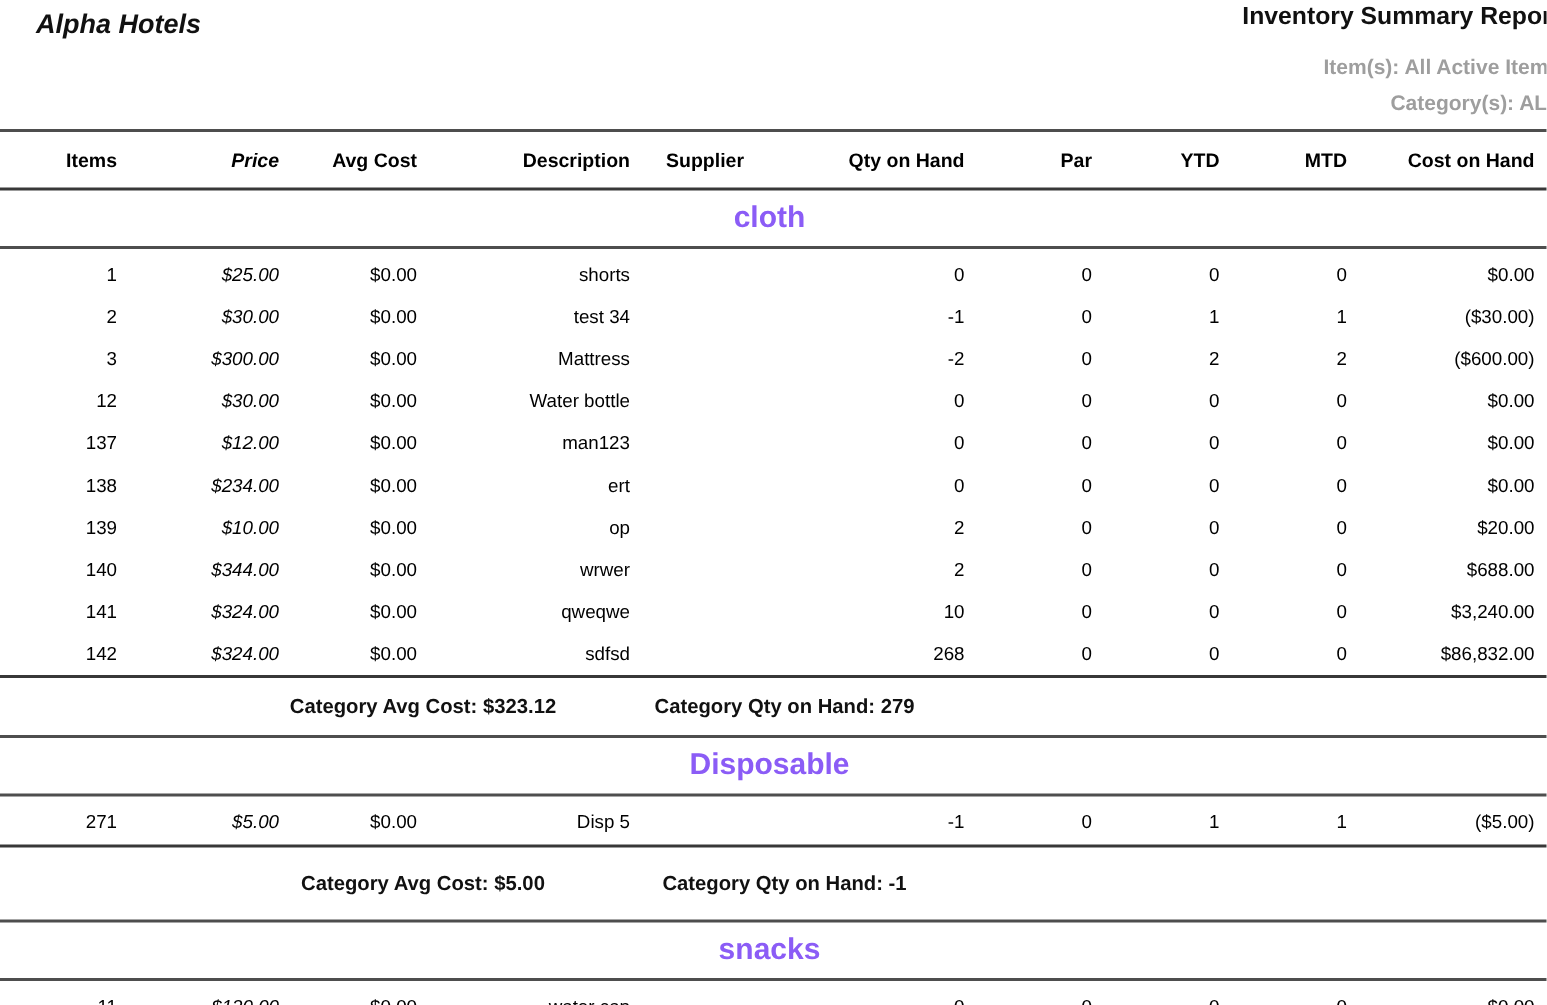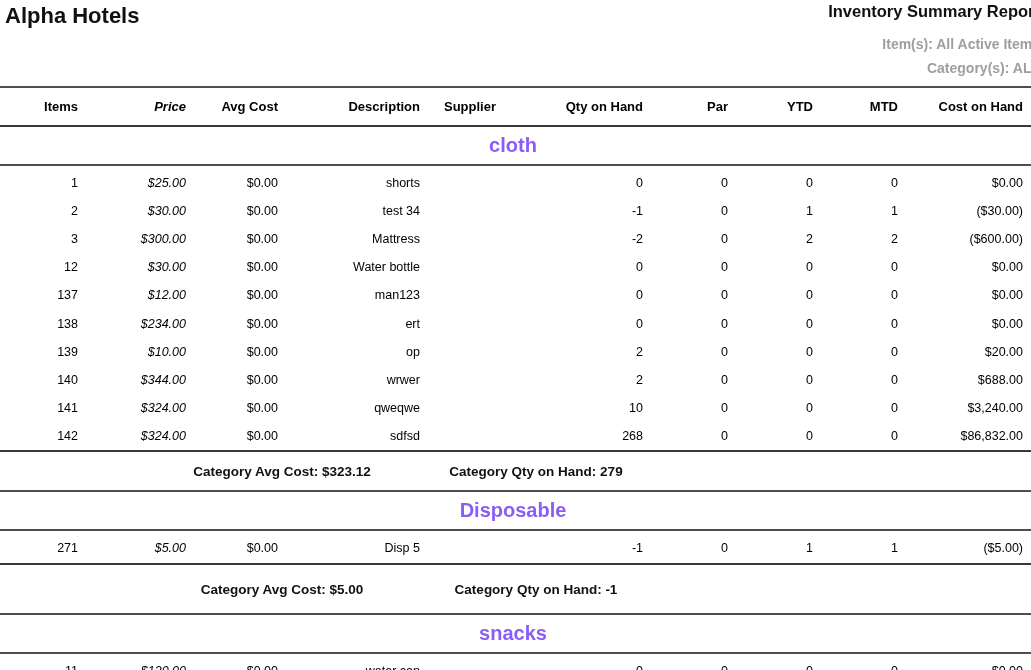--- a/index.html
+++ b/index.html
@@ -7,22 +7,22 @@
     width:1031px;height:670px;overflow:hidden;position:relative;
     font-family:"Liberation Sans","DejaVu Sans",sans-serif;
     color:#000;
     -webkit-font-smoothing:antialiased;
   }
   .report{width:1040px;position:relative;}
 
   
   .topbar{position:relative;height:86px;}
   .company{
-    position:absolute;left:5px;top:5px;
-    font-size:22px;font-weight:bold;line-height:22px;color:#111;
+    position:absolute;left:24px;top:5px;
+    font-size:18px;font-weight:bold;line-height:22px;color:#111;font-style:italic;
   }
   .titleblock{position:absolute;right:0;top:0;text-align:right;}
   .rtitle{font-size:16.5px;font-weight:bold;line-height:18px;margin-top:2px;color:#111;}
   .muted{font-size:14px;font-weight:bold;line-height:18px;color:#9e9e9e;}
   .muted.first{margin-top:15px;}
   .muted.second{margin-top:6px;}
 
   
   .grid-row{display:grid;grid-template-columns:95px 92px 93px 140px 100px 140px 85px 85px 85px 125px;}
   .thead{
@@ -55,21 +55,21 @@
   .summary{
     position:relative;height:38px;border-bottom:2px solid #4e4e4e;
     font-size:13.5px;font-weight:bold;color:#111;
   }
   .summary.tall{height:48px;}
   .summary span{
     position:absolute;top:50%;white-space:nowrap;
     transform:translate(-50%,-50%);
   }
   .sum-avg{left:282px;}
-  .sum-qty{left:536px;}
+  .sum-qty{left:523px;}
   .sum-cog{left:888px;}
 </style>
 </head>
 <body>
 
 <div class="report">
   <div class="topbar">
     <div class="company">Alpha Hotels</div>
     <div class="titleblock">
       <div class="rtitle">Inventory Summary Report</div>

